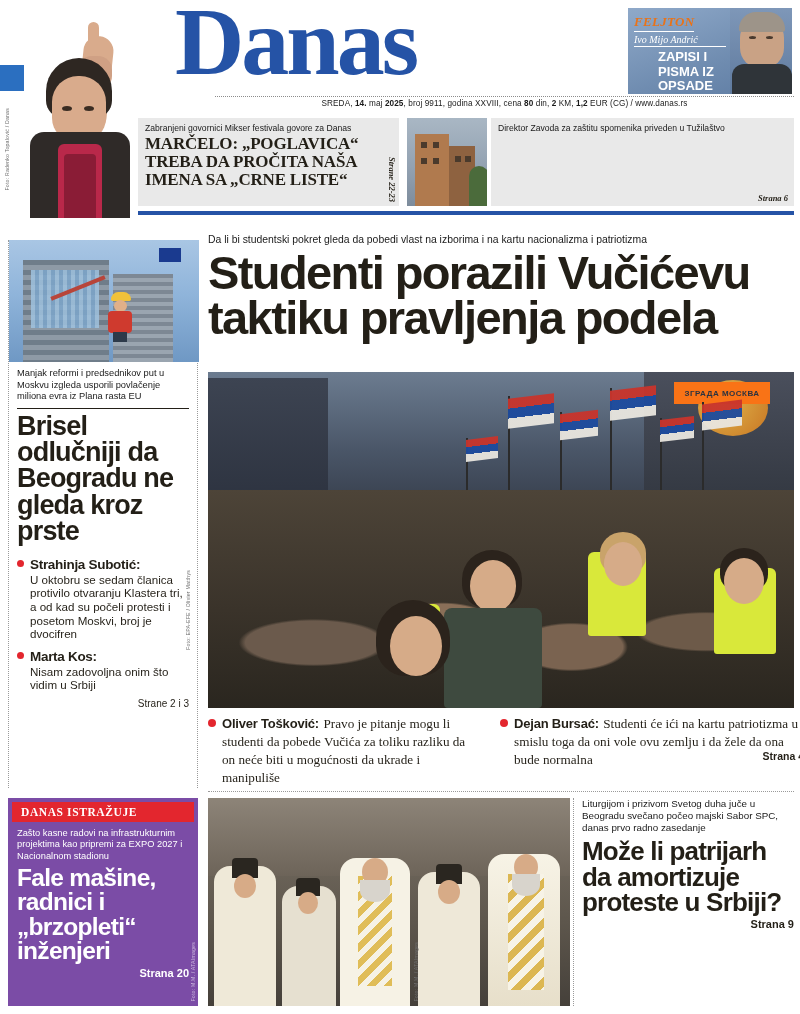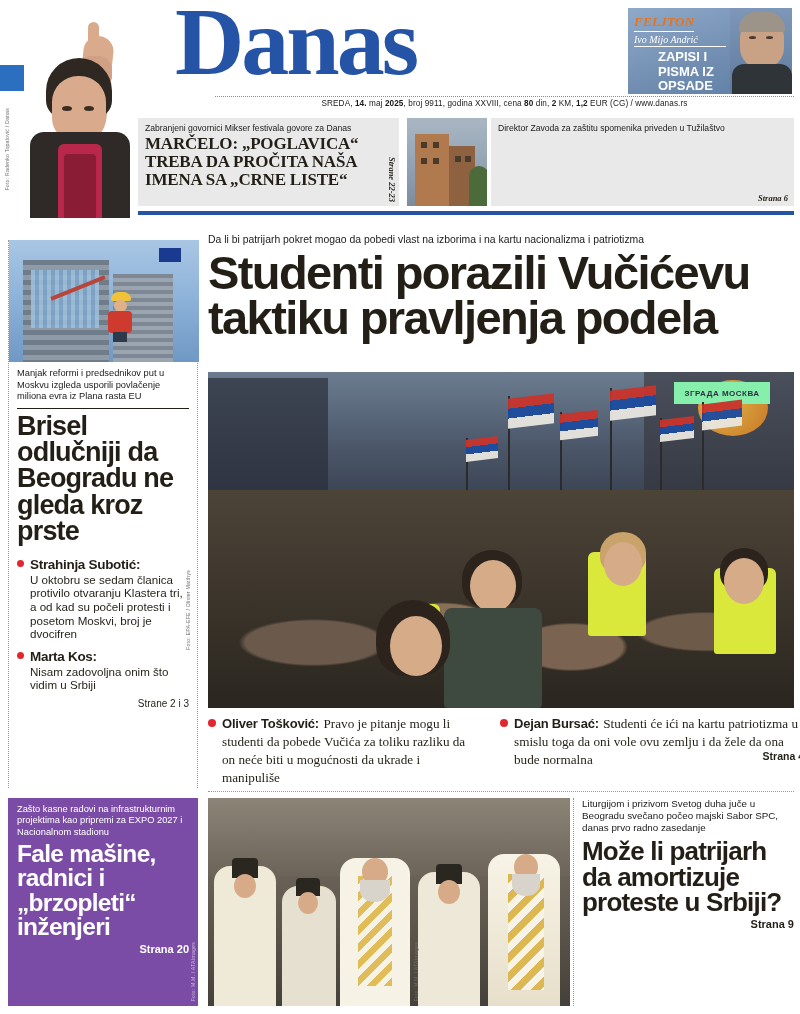--- a/index.html
+++ b/index.html
@@ -239,21 +239,21 @@
     position: absolute; left: 208px; top: 372px; width: 586px; height: 336px;
     overflow: hidden; background: #2a2f3a;
   }
   .mp-sky { position:absolute; left:0; top:0; width:100%; height:130px;
     background: linear-gradient(180deg,#6c7c90 0%,#4a5668 60%,#39414f 100%); }
   .mp-bld-l { position:absolute; left:0; top:6px; width:120px; height:124px;
     background: linear-gradient(180deg,#3d4452,#2d3340); }
   .mp-bld-r { position:absolute; right:0; top:0; width:150px; height:140px;
     background: linear-gradient(180deg,#4a4f5c,#31363f); }
   .mp-sign { position:absolute; right:24px; top:10px; width:96px; height:22px;
-    background:#86efac; color:#2b3340; font-size:8px; font-weight:700;
+    background:#f97316; color:#2b3340; font-size:8px; font-weight:700;
     display:flex; align-items:center; justify-content:center;
     font-family:"Liberation Sans", sans-serif; letter-spacing:.5px; }
   .mp-crowd {
     position:absolute; left:0; top:118px; width:100%; height:218px;
     background:
       radial-gradient(ellipse at 18% 70%, #6b5a4c 0 10%, transparent 11%),
       radial-gradient(ellipse at 40% 60%, #8a6f58 0 9%, transparent 10%),
       radial-gradient(ellipse at 62% 72%, #7a6350 0 10%, transparent 11%),
       radial-gradient(ellipse at 85% 65%, #6d5a49 0 9%, transparent 10%),
       linear-gradient(180deg,#4d4438 0%, #3a332a 55%, #2a261f 100%);
@@ -459,27 +459,28 @@
         <span class="dot"></span>
         <span class="b-name">Marta Kos:</span>
         <div class="b-text">Nisam zadovoljna onim što vidim u Srbiji</div>
       </div>
     </div>
 
     <div class="l-page">Strane 2 i 3</div>
   </div>
 
   <div class="istrazuje">
+    <div class="istr-head">DANAS ISTRAŽUJE</div>
     <div class="istr-kicker">Zašto kasne radovi na infrastrukturnim projektima kao pripremi za EXPO 2027 i Nacionalnom stadionu</div>
     <div class="istr-head2">Fale mašine, radnici i „brzopleti“ inženjeri</div>
     <div class="istr-page">Strana 20</div>
     <div class="credit-vert istr-credit">Foto: M.M. / ATAImages</div>
   </div>
 
-  <div class="main-kicker">Da li bi patrijarh pokret mogao da pobedi vlast na izborima i na kartu nacionalizma i patriotizma</div>
+  <div class="main-kicker">Da li bi studentski pokret gleda da pobedi vlast na izborima i na kartu nacionalizma i patriotizma</div>
   <div class="main-head">Studenti porazili Vučićevu taktiku pravljenja podela</div>
 
   <div class="main-photo">
     <div class="mp-sky"></div>
     <div class="mp-bld-l"></div>
     <div class="mp-bld-r"></div>
     <div class="mp-balloon"></div>
     <div class="mp-sign">ЗГРАДА МОСКВА</div>
 
     <div class="flag-pole" style="left:300px;top:24px;height:112px;"></div>

